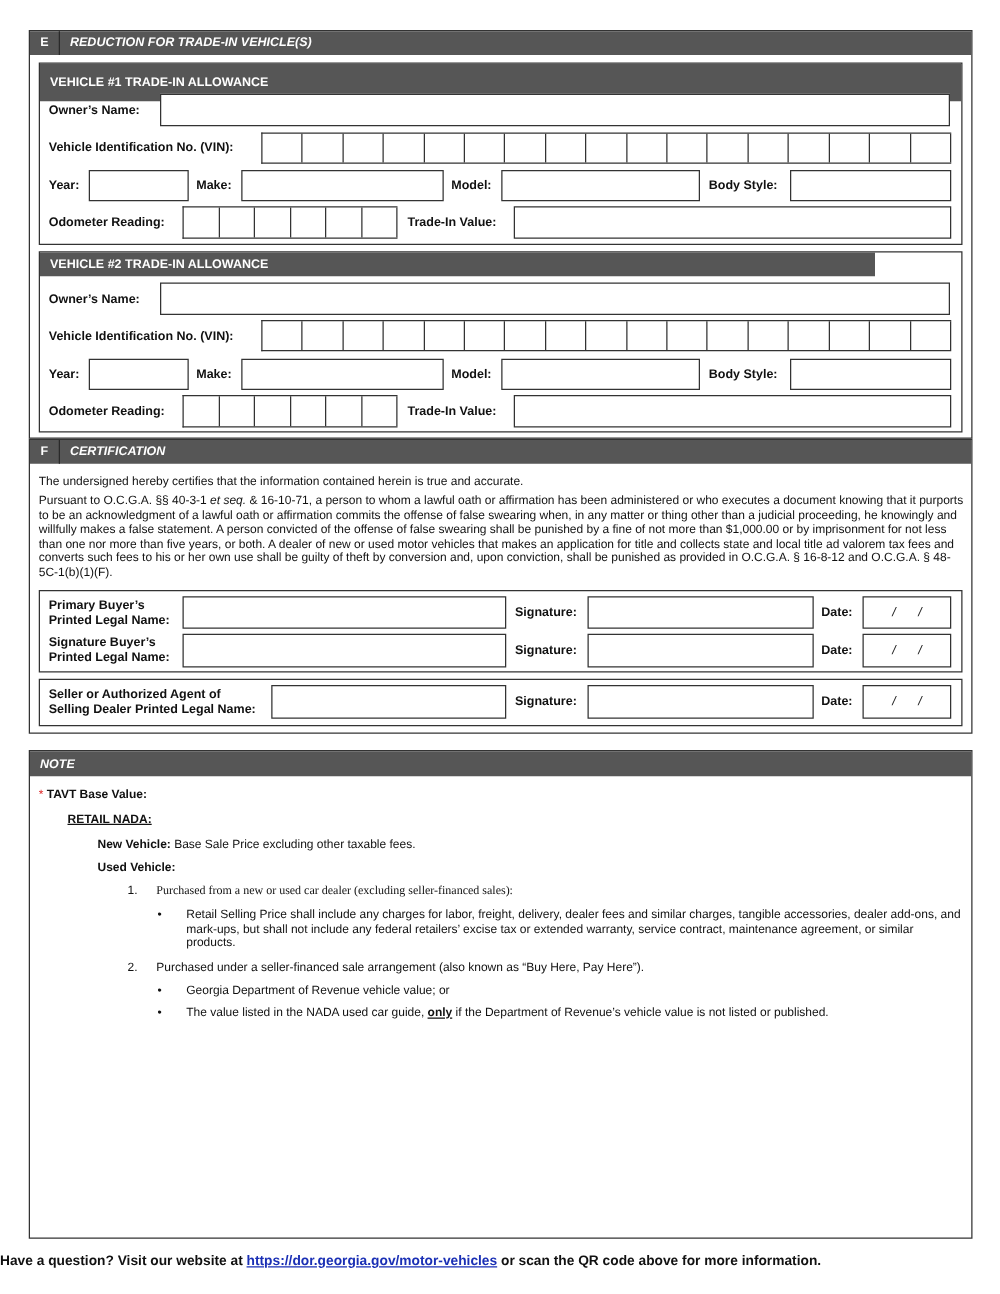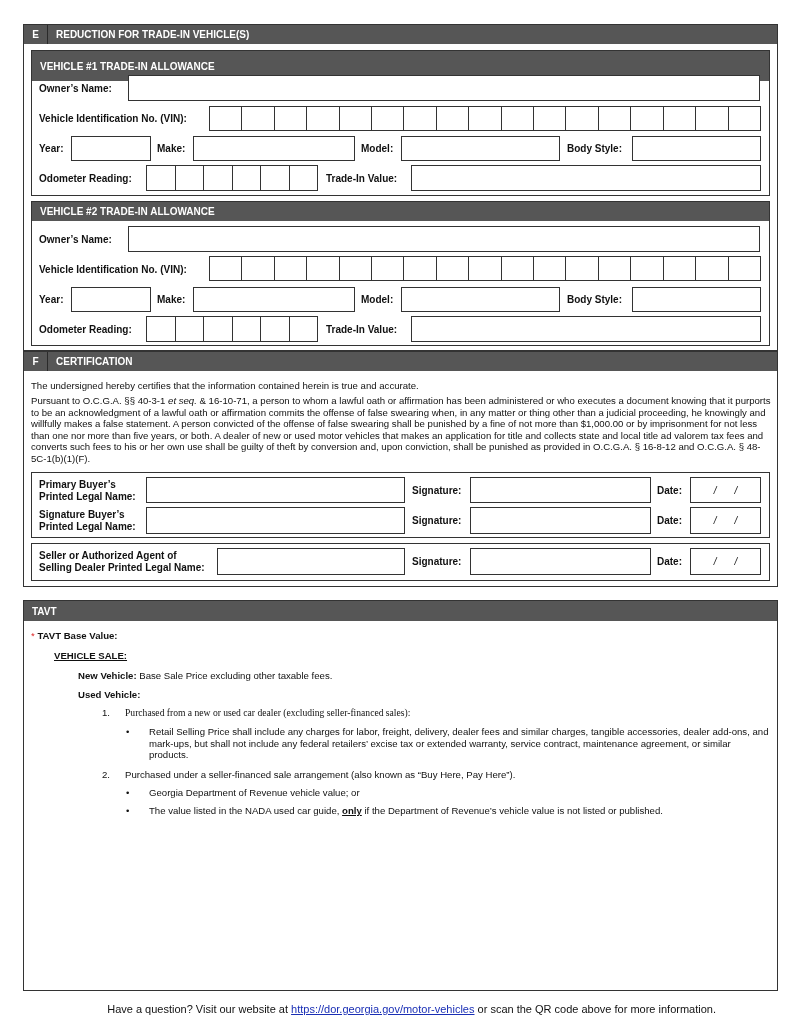--- a/index.html
+++ b/index.html
@@ -2,36 +2,36 @@
 <html><head>
   <meta charset="utf-8">
   <style>
     * { box-sizing: border-box; margin: 0; padding: 0; }
     html, body { width: 800px; height: 1035px; background: #ffffff; overflow: hidden; }
     body { font-family: "Liberation Sans", sans-serif; color: #111; font-size: 10px; position: relative; }
 
     .abs { position: absolute; }
     .hdr { background: #565656; color: #fff; font-weight: bold; font-size: 10px; display: flex; align-items: center; }
     .hdr .letter { width: 24px; text-align: center; border-right: 1px solid #2a2a2a; height: 100%; display: flex; align-items: center; justify-content: center; }
-    .hdr .title { padding-left: 8px; }
+    .hdr .title { padding-left: 8px; font-style: italic; }
     .sec-box { border: 1.5px solid #333; }
     .sub-box { border: 1.5px solid #333; }
     .sub-hdr { background: #565656; color: #fff; font-weight: bold; font-size: 10px; padding-left: 8px; display: flex; align-items: center; }
     .lbl { font-weight: bold; font-size: 10px; position: absolute; white-space: nowrap; }
     .fld { position: absolute; border: 1.5px solid #333; background: #fff; }
     .cells { position: absolute; display: flex; border: 1.5px solid #333; border-right: none; background: #fff; }
     .cells .cell { flex: 1; border-right: 1.5px solid #333; height: 100%; }
     .date-fld { display: flex; align-items: center; justify-content: center; gap: 18px; font-style: italic; font-size: 10px; }
 
     .cert-text { position: absolute; left: 31px; width: 740px; font-size: 9.6px; line-height: 11.6px; }
     .note-text { font-size: 9.6px; line-height: 11.6px; position: absolute; }
     .bold { font-weight: bold; }
     .ul { text-decoration: underline; }
     .red { color: #d22; }
-    .footer { position: absolute; left: 0; width: 716px; top: 1003px; text-align: right; font-weight: normal; font-size: 11px; }
+    .footer { position: absolute; left: 0; width: 716px; top: 1003px; text-align: left; font-weight: bold; font-size: 11px; }
     .footer a { color: #1a2fb5; text-decoration: underline; }
   </style>
 </head>
 <body>
 
 <div class="abs sec-box" style="left:23px; top:24px; width:755px; height:327px;"></div>
 <div class="abs hdr" style="left:24px; top:25px; width:753px; height:19px;">
   <div class="letter">E</div>
   <div class="title">REDUCTION FOR TRADE-IN VEHICLE(S)</div>
 </div>
@@ -78,21 +78,21 @@
     <div class="cell"></div>
     <div class="cell"></div>
     <div class="cell"></div>
     <div class="cell"></div>
     <div class="cell"></div>
 </div>
 <span class="lbl" style="left:326px; top:173px;">Trade-In Value:</span>
 <div class="fld" style="left:411px; top:165px; width:350px; height:26px;"></div>
 
 <div class="abs sub-box" style="left:31px; top:201px; width:739px; height:145px;"></div>
-<div class="abs sub-hdr" style="left:32px; top:202px; width:737px; height:19px;">VEHICLE #2 TRADE-IN ALLOWANCE</div>
+<div class="abs sub-hdr" style="left:32px; top:202px; width:668px; height:19px;">VEHICLE #2 TRADE-IN ALLOWANCE</div>
 
 <span class="lbl" style="left:39px; top:234px;">Owner’s Name:</span>
 <div class="fld" style="left:128px; top:226px; width:632px; height:26px;"></div>
 
 <span class="lbl" style="left:39px; top:264px;">Vehicle Identification No. (VIN):</span>
 <div class="cells" style="left:209px; top:256px; width:552px; height:25px;">
   <div class="cell"></div>
     <div class="cell"></div>
     <div class="cell"></div>
     <div class="cell"></div>
@@ -180,28 +180,28 @@
 <span class="lbl" style="left:412px; top:556px;">Signature:</span>
 <div class="fld" style="left:470px; top:548px; width:181px; height:27px;"></div>
 <span class="lbl" style="left:657px; top:556px;">Date:</span>
 <div class="fld date-fld" style="left:690px; top:548px; width:71px; height:27px;">
   <span>/</span>
     <span>/</span>
 </div>
 
 <div class="abs sec-box" style="left:23px; top:600px; width:755px; height:391px;"></div>
 <div class="abs hdr" style="left:24px; top:601px; width:753px; height:20px;">
-  <div class="title">TAVT</div>
+  <div class="title">NOTE</div>
 </div>
 
 <div class="note-text" style="left:31px; top:630px;">
   <span class="red">*</span>
   <span class="bold">TAVT Base Value:</span>
 </div>
-<div class="note-text bold ul" style="left:54px; top:650px;">VEHICLE SALE:</div>
+<div class="note-text bold ul" style="left:54px; top:650px;">RETAIL NADA:</div>
 <div class="note-text" style="left:78px; top:670px;">
   <span class="bold">New Vehicle:</span><span> Base Sale Price excluding other taxable fees.</span>
 </div>
 <div class="note-text bold" style="left:78px; top:689px;">Used Vehicle:</div>
 
 <div class="note-text" style="left:102px; top:707px;">1.</div>
 <div class="note-text" style="left:125px; top:707px;font-family:Liberation Serif, serif;">Purchased from a new or used car dealer (excluding seller-financed sales):</div>
 <div class="note-text" style="left:126px; top:726px;">•</div>
 <div class="note-text" style="left:149px; top:726px; width:620px;">
   <span>Retail Selling Price shall include any charges for labor, freight, delivery, dealer fees and similar charges, tangible accessories, dealer add-ons, and mark-ups, but shall not include any federal retailers’ excise tax or extended warranty, service contract, maintenance agreement, or similar products.</span>

